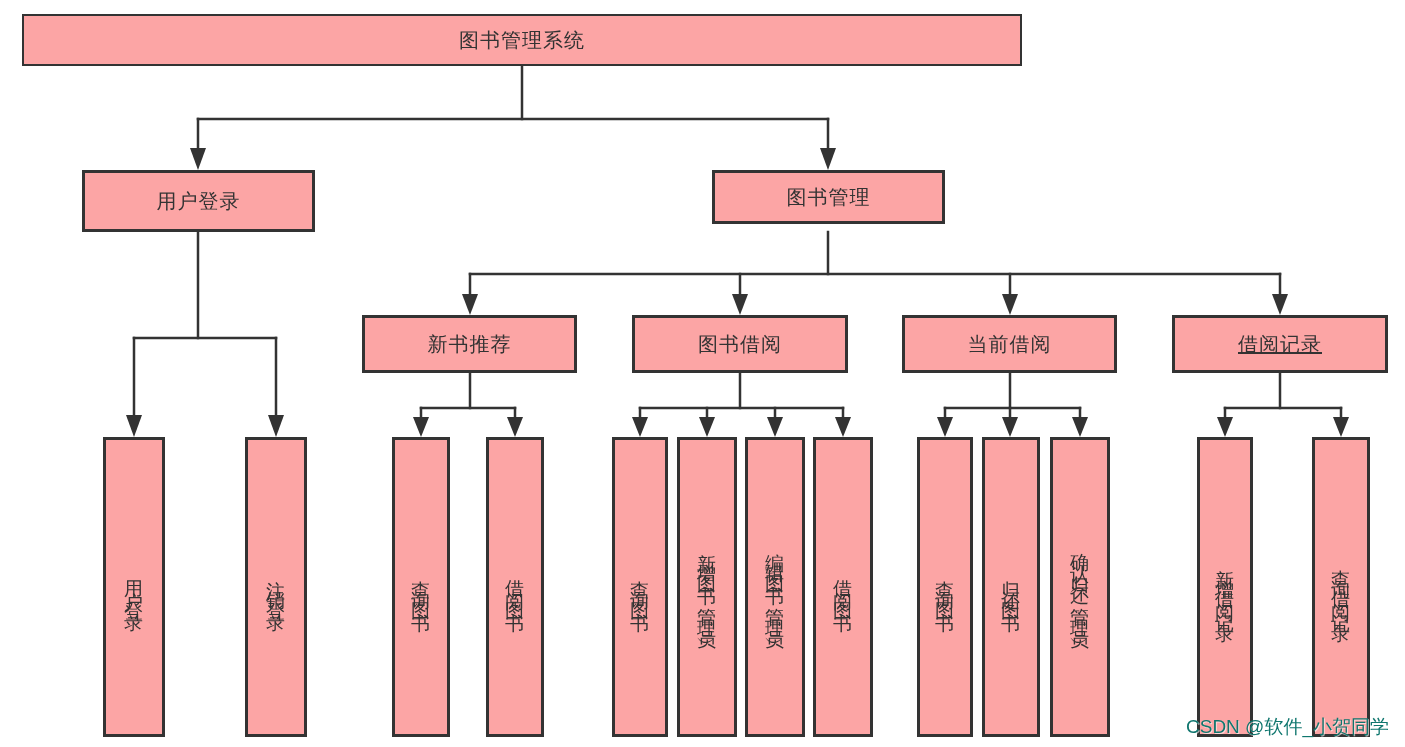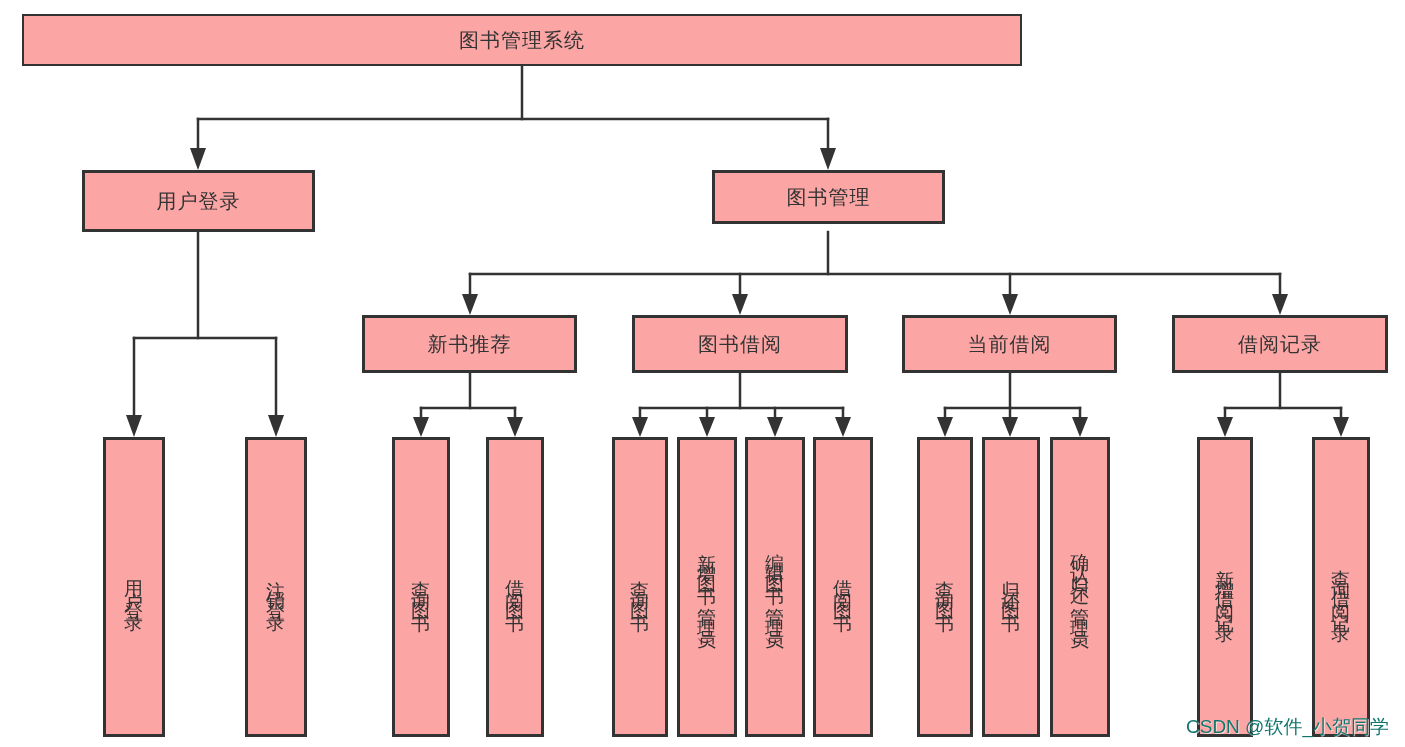--- a/index.html
+++ b/index.html
@@ -138,21 +138,21 @@
 
   <div class="node" style="left:362px; top:315px; width:215px; height:58px;">
     <span class="hlabel">新书推荐</span>
   </div>
   <div class="node" style="left:632px; top:315px; width:216px; height:58px;">
     <span class="hlabel">图书借阅</span>
   </div>
   <div class="node" style="left:902px; top:315px; width:215px; height:58px;">
     <span class="hlabel">当前借阅</span>
   </div>
-  <div class="node" style="left:1172px; top:315px; width:216px; height:58px;">
+  <div class="node" style="left:1172px; top:315px; width:216px; height:58px;text-decoration:underline;">
     <span class="hlabel">借阅记录</span>
   </div>
 
   <div class="node leaf" style="left:103px; top:437px; width:62px; height:300px;">
     <span class="vlabel">用户登录</span>
   </div>
   <div class="node leaf" style="left:245px; top:437px; width:62px; height:300px;">
     <span class="vlabel">注销登录</span>
   </div>
 

